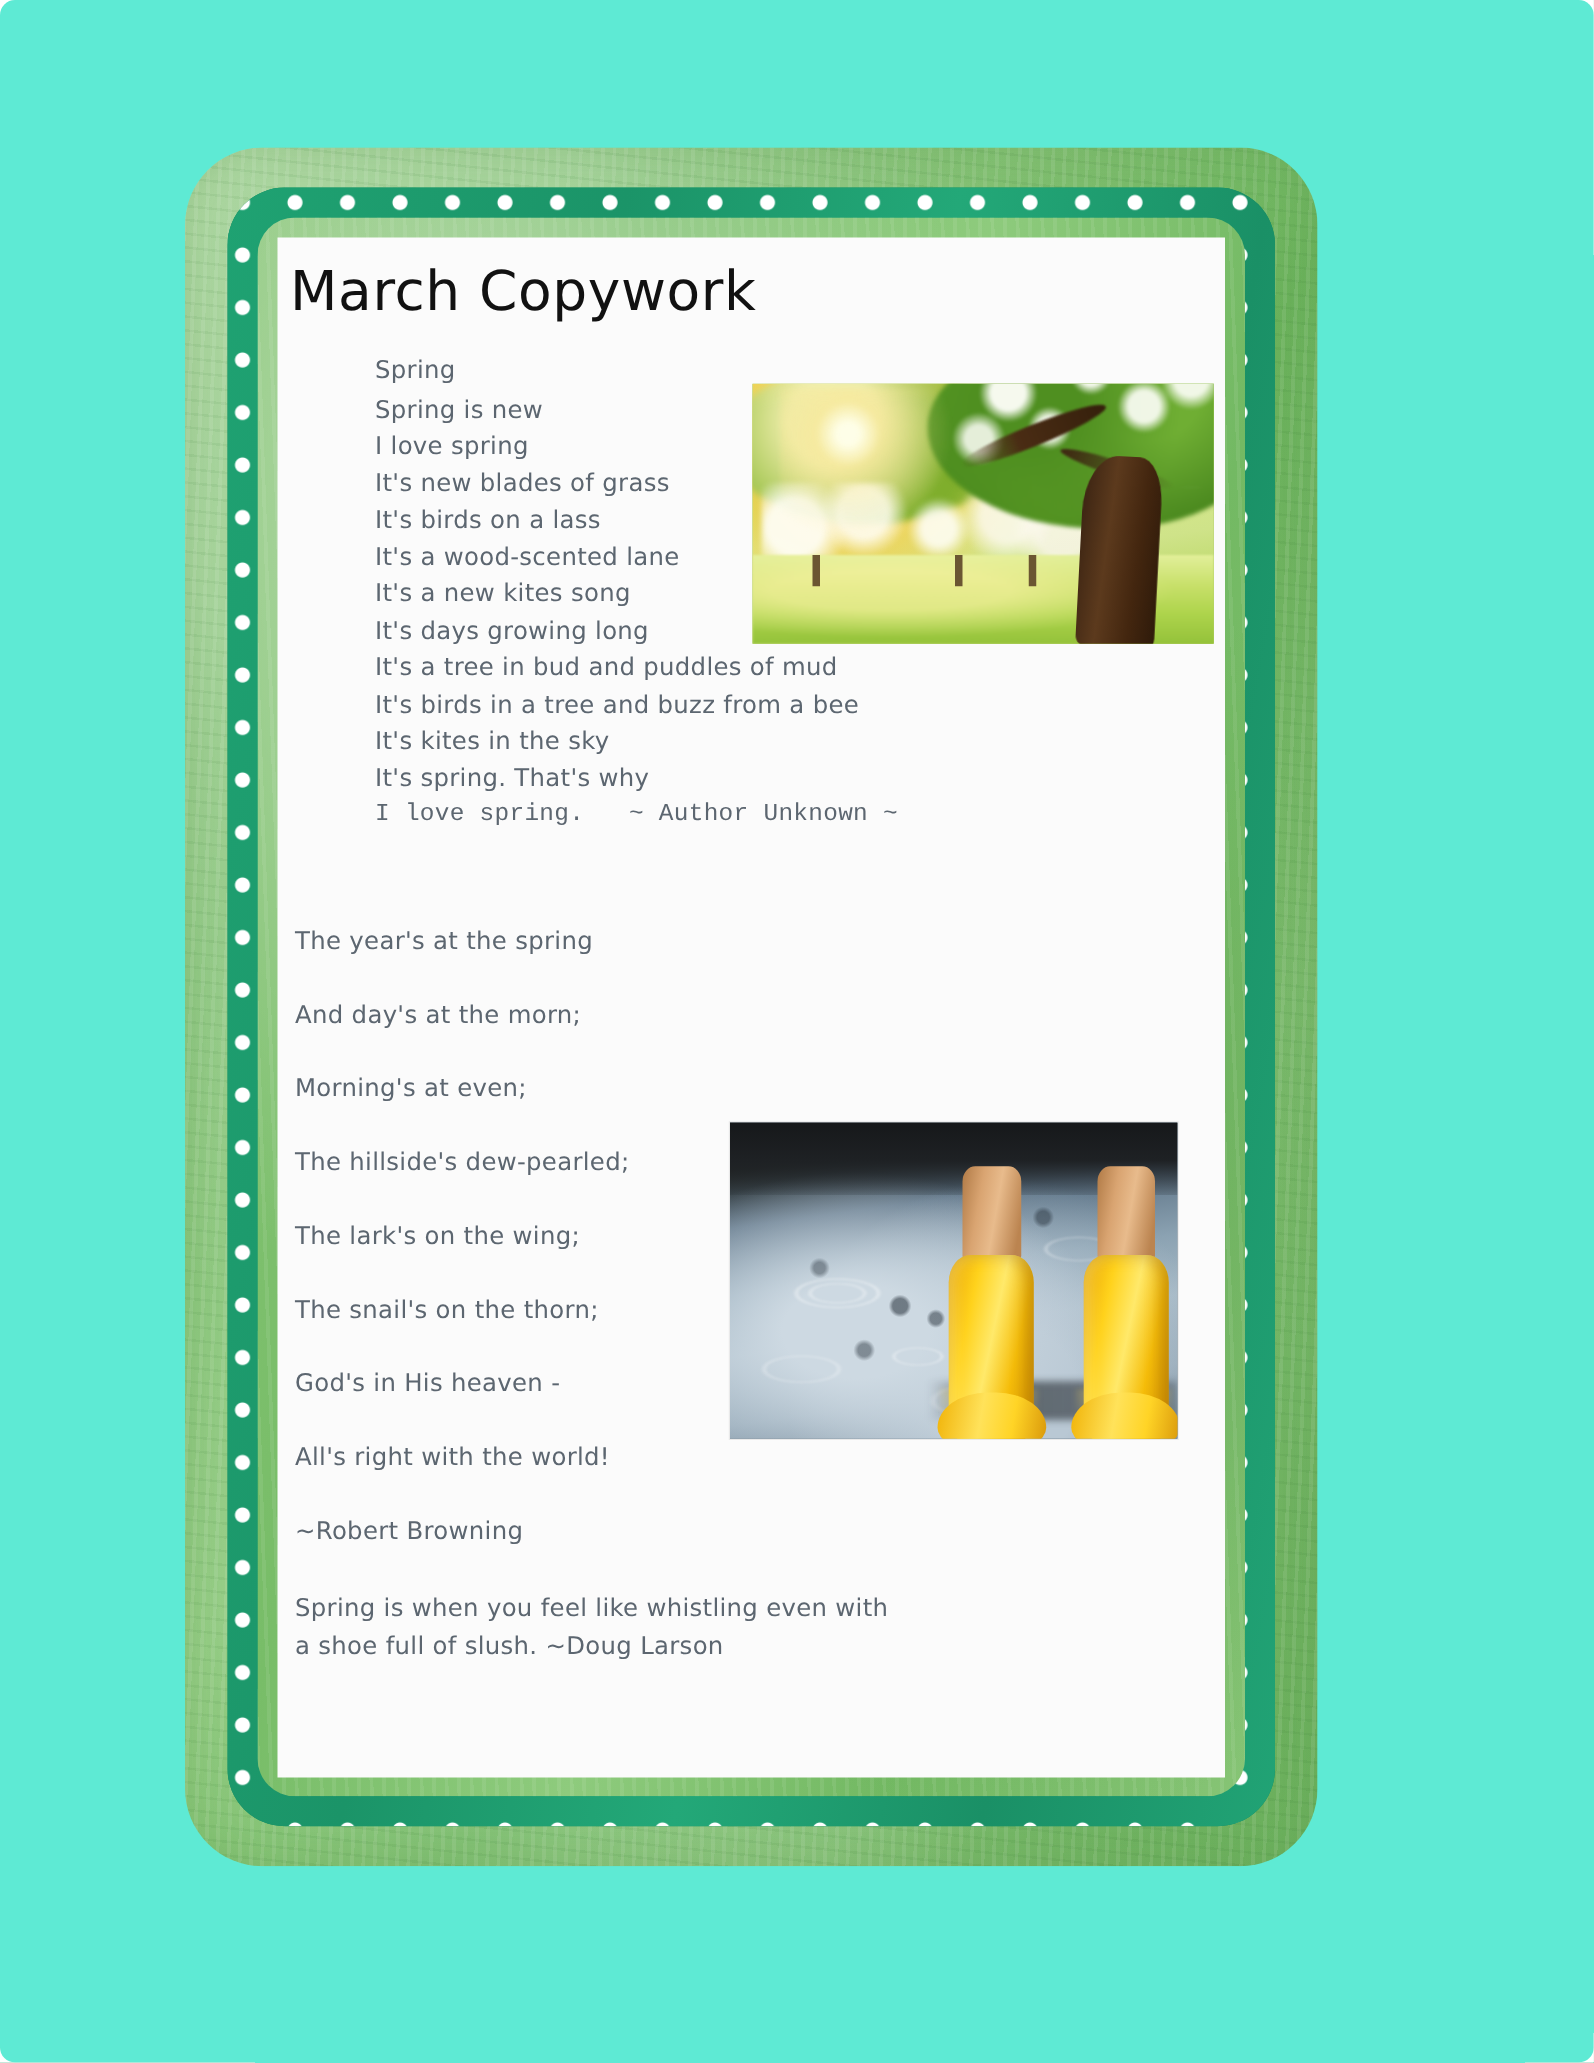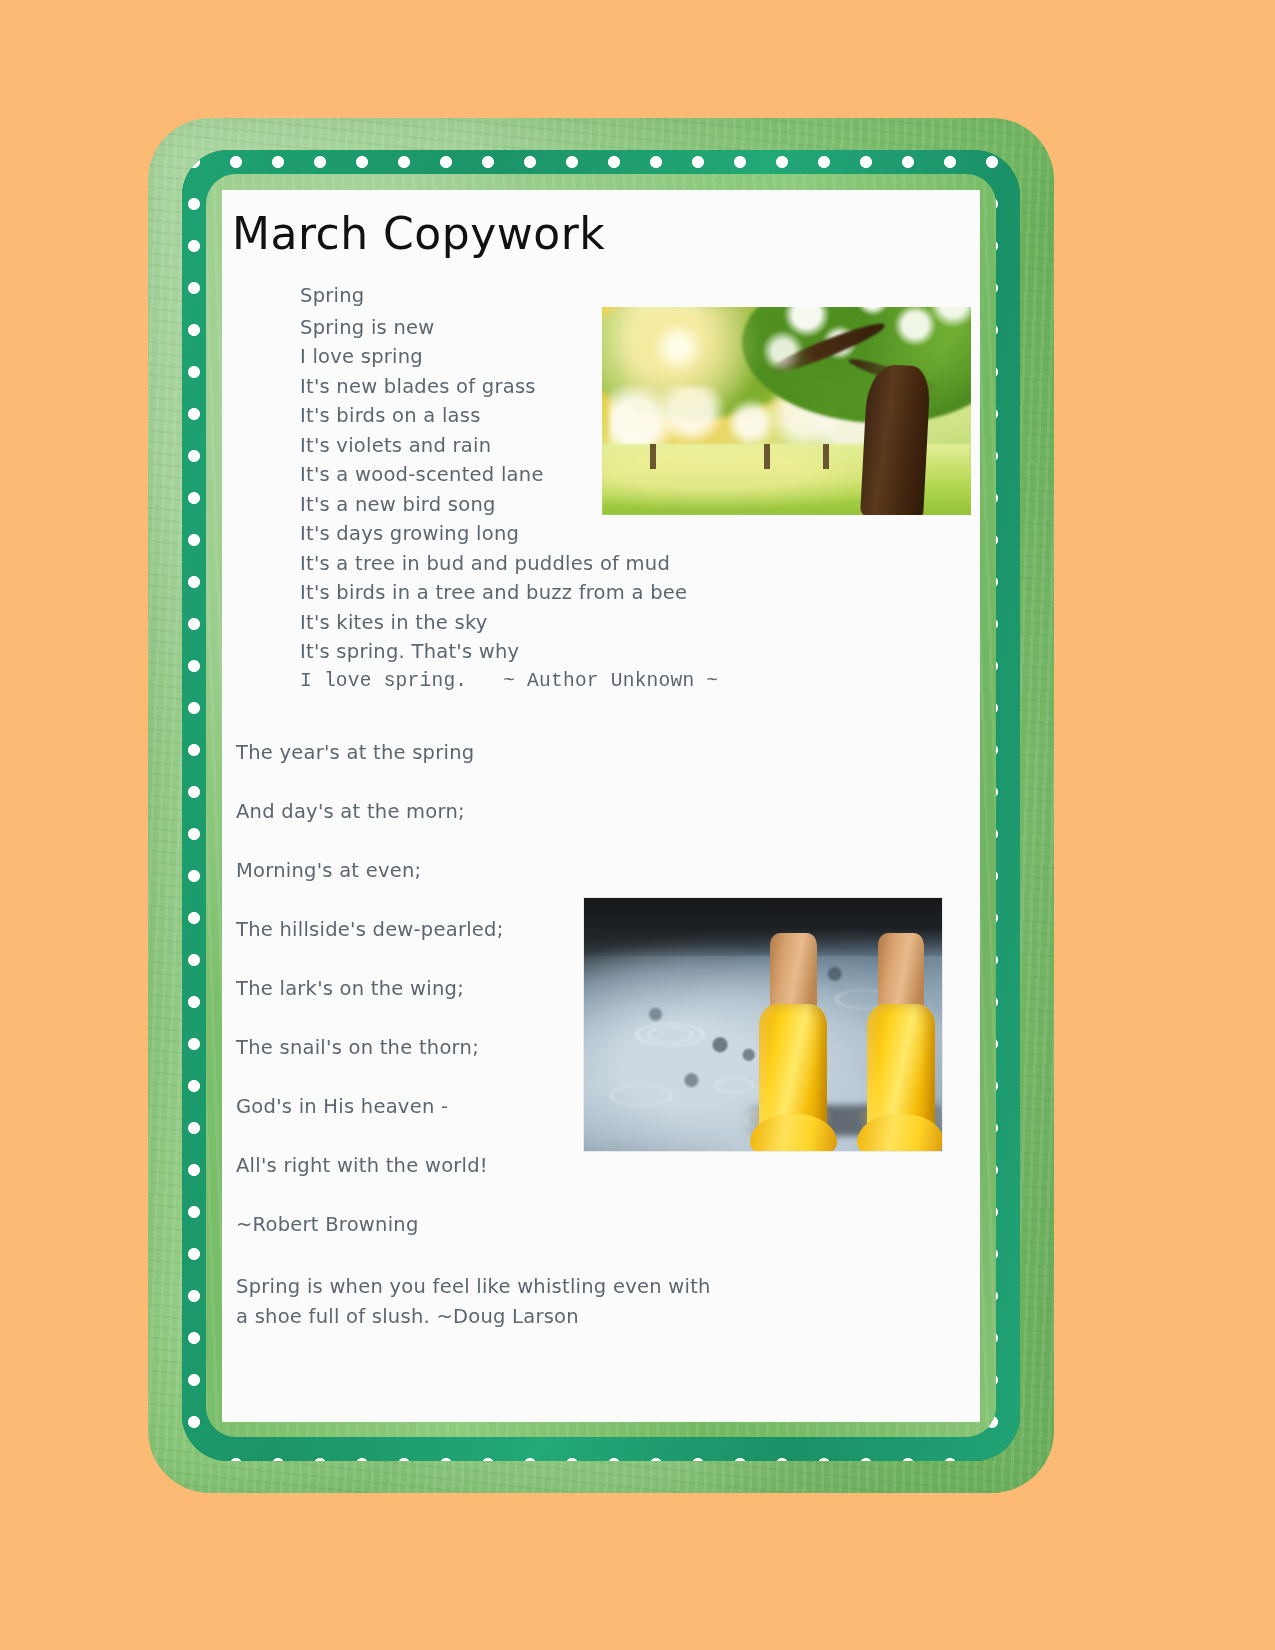--- a/index.html
+++ b/index.html
@@ -15,21 +15,22 @@
     position: relative;
     overflow: hidden;
   }
 
   
   .page {
     position: absolute;
     left: 0; top: 0;
     width: 1275px;
     height: 1650px;
-    background: #fdba74;
+    background: #5eead4;
+    border-radius: 12px;
   }
 
   
   .frame-outer {
     position: absolute;
     left: 148px;
     top: 118px;
     width: 906px;
     height: 1375px;
     border-radius: 62px;
@@ -363,23 +364,22 @@
   <div class="sheet"></div>
 
   <div class="doc-title">March Copywork</div>
 
   <div class="poem-block">
     <div class="head-line">Spring</div>
     <div class="line">Spring is new</div>
     <div class="line">I love spring</div>
     <div class="line">It's new blades of grass</div>
     <div class="line">It's birds on a lass</div>
-    <div class="line">It's violets and rain</div>
     <div class="line">It's a wood-scented lane</div>
-    <div class="line">It's a new bird song</div>
+    <div class="line">It's a new kites song</div>
     <div class="line">It's days growing long</div>
     <div class="line">It's a tree in bud and puddles of mud</div>
     <div class="line">It's birds in a tree and buzz from a bee</div>
     <div class="line">It's kites in the sky</div>
     <div class="line">It's spring. That's why</div>
     <div class="attrib">I love spring.   ~ Author Unknown ~</div>
   </div>
 
   <div class="browning-block">
     <div class="line">The year's at the spring</div>

